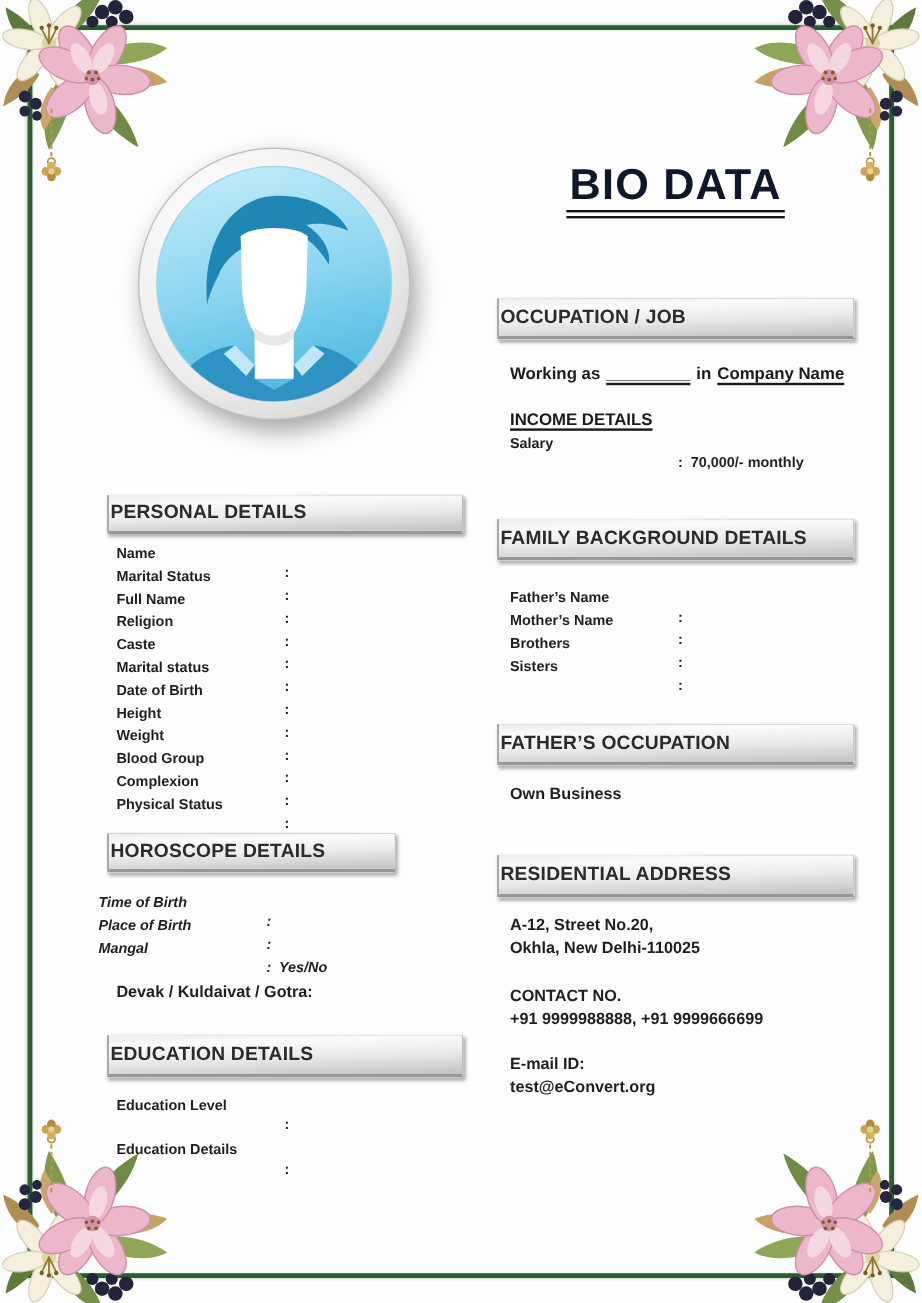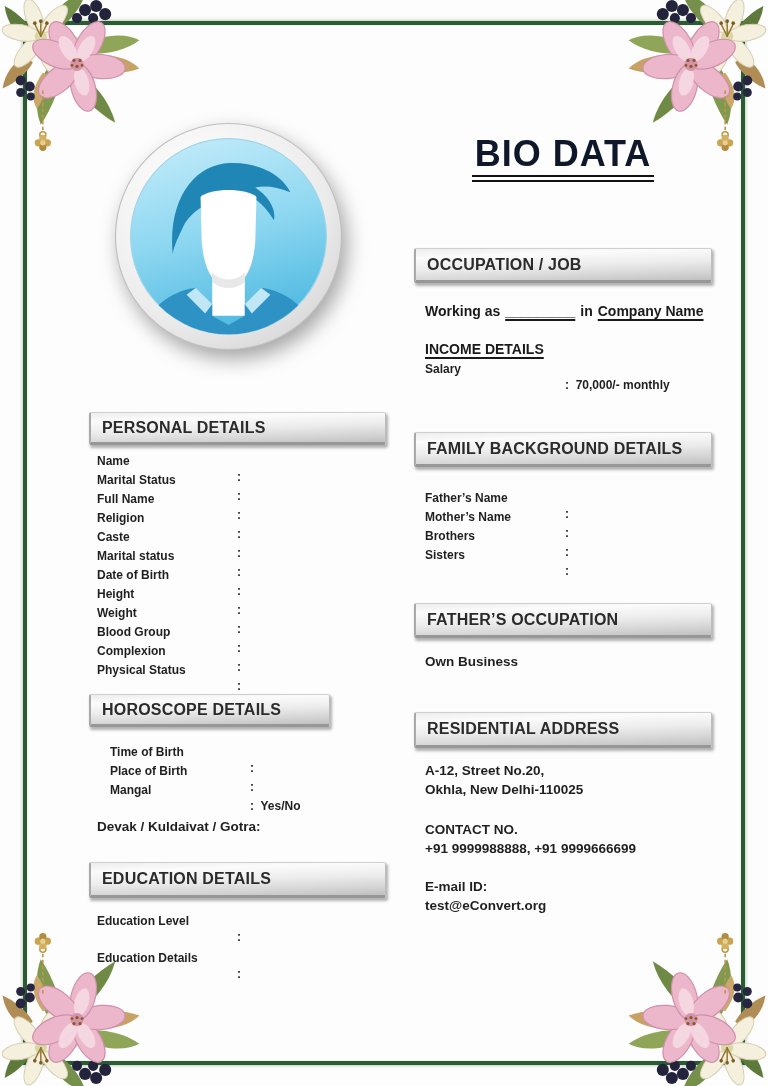--- a/index.html
+++ b/index.html
@@ -21,21 +21,21 @@
     position:absolute;left:112px;top:120px;width:233px;height:233px;
     filter:drop-shadow(5px 9px 10px rgba(0,0,0,0.35));
   }
   .title{position:absolute;left:414px;top:134px;width:298px;text-align:center;}
   .title span{
     display:inline-block;font-size:36px;font-weight:bold;color:#0f172a;
     letter-spacing:1px;line-height:1.12;border-bottom:7px double #121212;padding:0 3px 1px;
   }
   .hdr{
     position:absolute;box-sizing:border-box;display:flex;align-items:center;
-    padding-left:11px;border-radius:2px;
+    padding-left:1px;border-radius:2px;
     background:linear-gradient(178deg,#ededed 0%,#fbfbfb 22%,#ececec 52%,#d4d4d4 80%,#c0c0c0 100%);
     border-top:1px solid #cfcfcf;border-left:2px solid #a9a9a9;
     border-right:1px solid #bdbdbd;border-bottom:3px solid #979797;
     box-shadow:1.5px 2.5px 3px rgba(0,0,0,0.30);
     font-weight:bold;font-size:16px;color:#2b2b2b;letter-spacing:0.2px;
   }
   .rows{position:absolute;display:flex;flex-direction:column;}
   .row{height:19px;display:flex;align-items:center;font-weight:bold;font-size:12px;color:#1f1f1f;}
   .row .lbl{width:140px;}
   .row .val{white-space:pre;margin-top:32px;}
@@ -262,21 +262,21 @@
         <span class="val">:</span>
       </div>
     <div class="row">
         <span class="lbl">Sisters</span>
         <span class="val">:</span>
       </div>
   </div>
 
   <div class="btxt abs" style="left:425px;top:654px;">Own Business</div>
 
-  <div class="rows" style="left:110px;top:742px;">
+  <div class="rows" style="left:82px;top:742px;font-style:italic;">
     <div class="row">
         <span class="lbl">Time of Birth</span>
         <span class="val">:</span>
       </div>
     <div class="row">
         <span class="lbl">Place of Birth</span>
         <span class="val">:</span>
       </div>
     <div class="row">
         <span class="lbl">Mangal</span>

